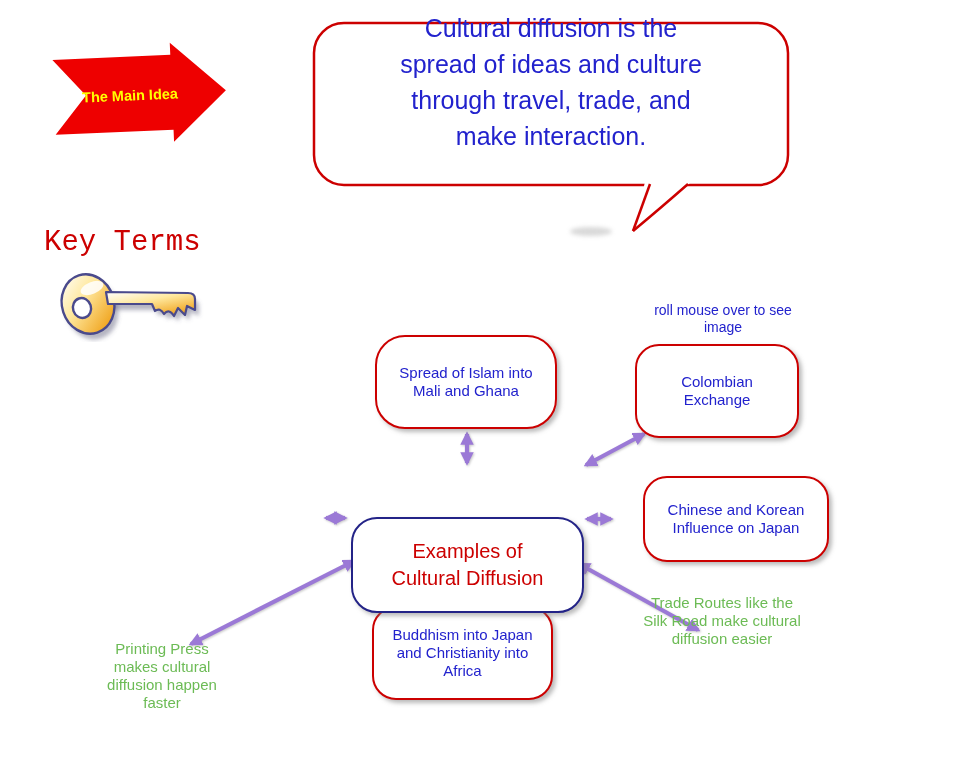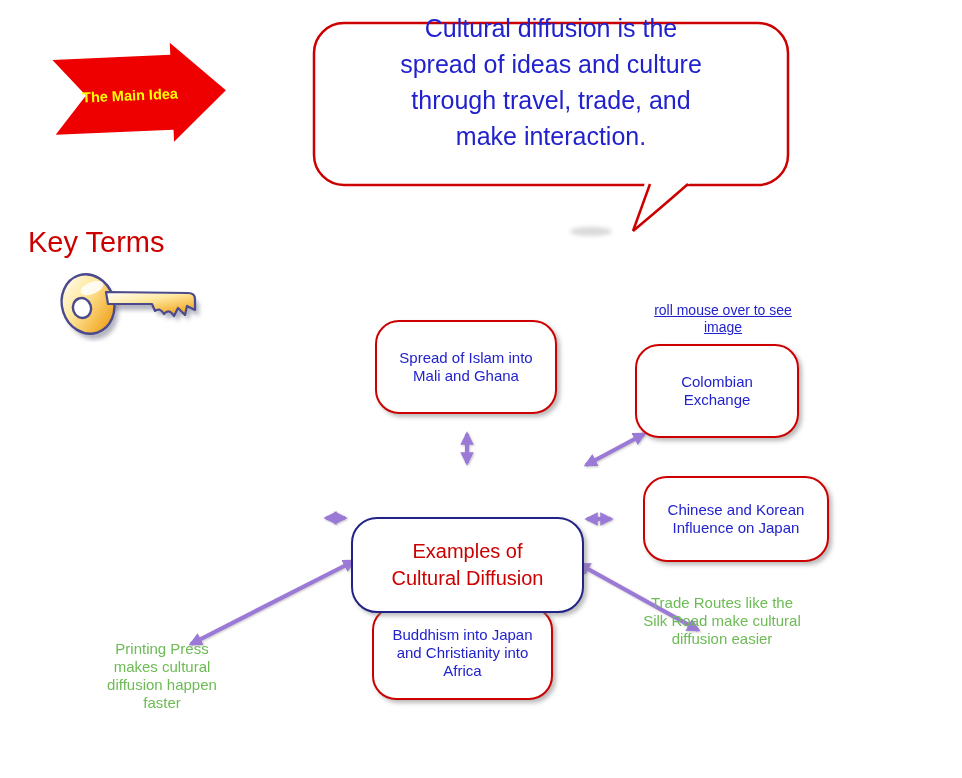--- a/index.html
+++ b/index.html
@@ -19,34 +19,34 @@
   .bubble-wrap{position:absolute;left:311px;top:20px;width:482px;height:222px;}
   .bubble-wrap svg{position:absolute;left:0;top:0;}
   .bubble-text{
     position:absolute;left:28px;top:6px;width:424px;height:112px;
     display:flex;flex-direction:column;align-items:center;justify-content:center;
     color:#2222CD;font-size:25px;line-height:36px;text-align:center;white-space:nowrap;
   }
   .smudge{position:absolute;left:570px;top:227px;width:42px;height:9px;border-radius:50%;
     background:rgba(120,120,120,0.28);filter:blur(2px);}
   
-  .key-terms-heading{position:absolute;left:28px;top:226px;font-size:29px;color:#CC0000;}
+  .key-terms-heading{position:absolute;left:44px;top:226px;font-size:29px;color:#CC0000;font-family:Liberation Mono, monospace;}
   .key-art{position:absolute;left:58px;top:266px;width:148px;height:76px;}
   
   .hint{position:absolute;left:642px;top:302px;width:162px;text-align:center;
-    color:#2222CD;font-size:14px;line-height:17px;text-decoration:underline;}
+    color:#2222CD;font-size:14px;line-height:17px;}
   
   .node{
     position:absolute;background:#ffffff;border:2.5px solid #CC0000;border-radius:24px;
     box-shadow:3px 3px 4px rgba(120,120,120,0.5);
     display:flex;align-items:center;justify-content:center;text-align:center;
     color:#2222CD;font-size:15px;line-height:18px;
   }
   .node .lbl{pointer-events:none;}
-  .node-islam{left:375px;top:320px;width:178px;height:90px;}
+  .node-islam{left:375px;top:335px;width:178px;height:90px;border-radius:30px;}
   .node-islam .lbl{width:152px;}
   .node-colombian{left:635px;top:344px;width:160px;height:90px;}
   .node-colombian .lbl{width:100px;}
   .node-phoenicians{left:122px;top:472px;width:196px;height:94px;}
   .node-phoenicians .lbl{width:176px;}
   .node-chinese{left:618px;top:476px;width:182px;height:82px;margin-left:25px;}
   .node-chinese .lbl{width:160px;}
   .node-buddhism{left:372px;top:606px;width:177px;height:90px;}
   .node-buddhism .lbl{width:160px;}
   .node-center{

